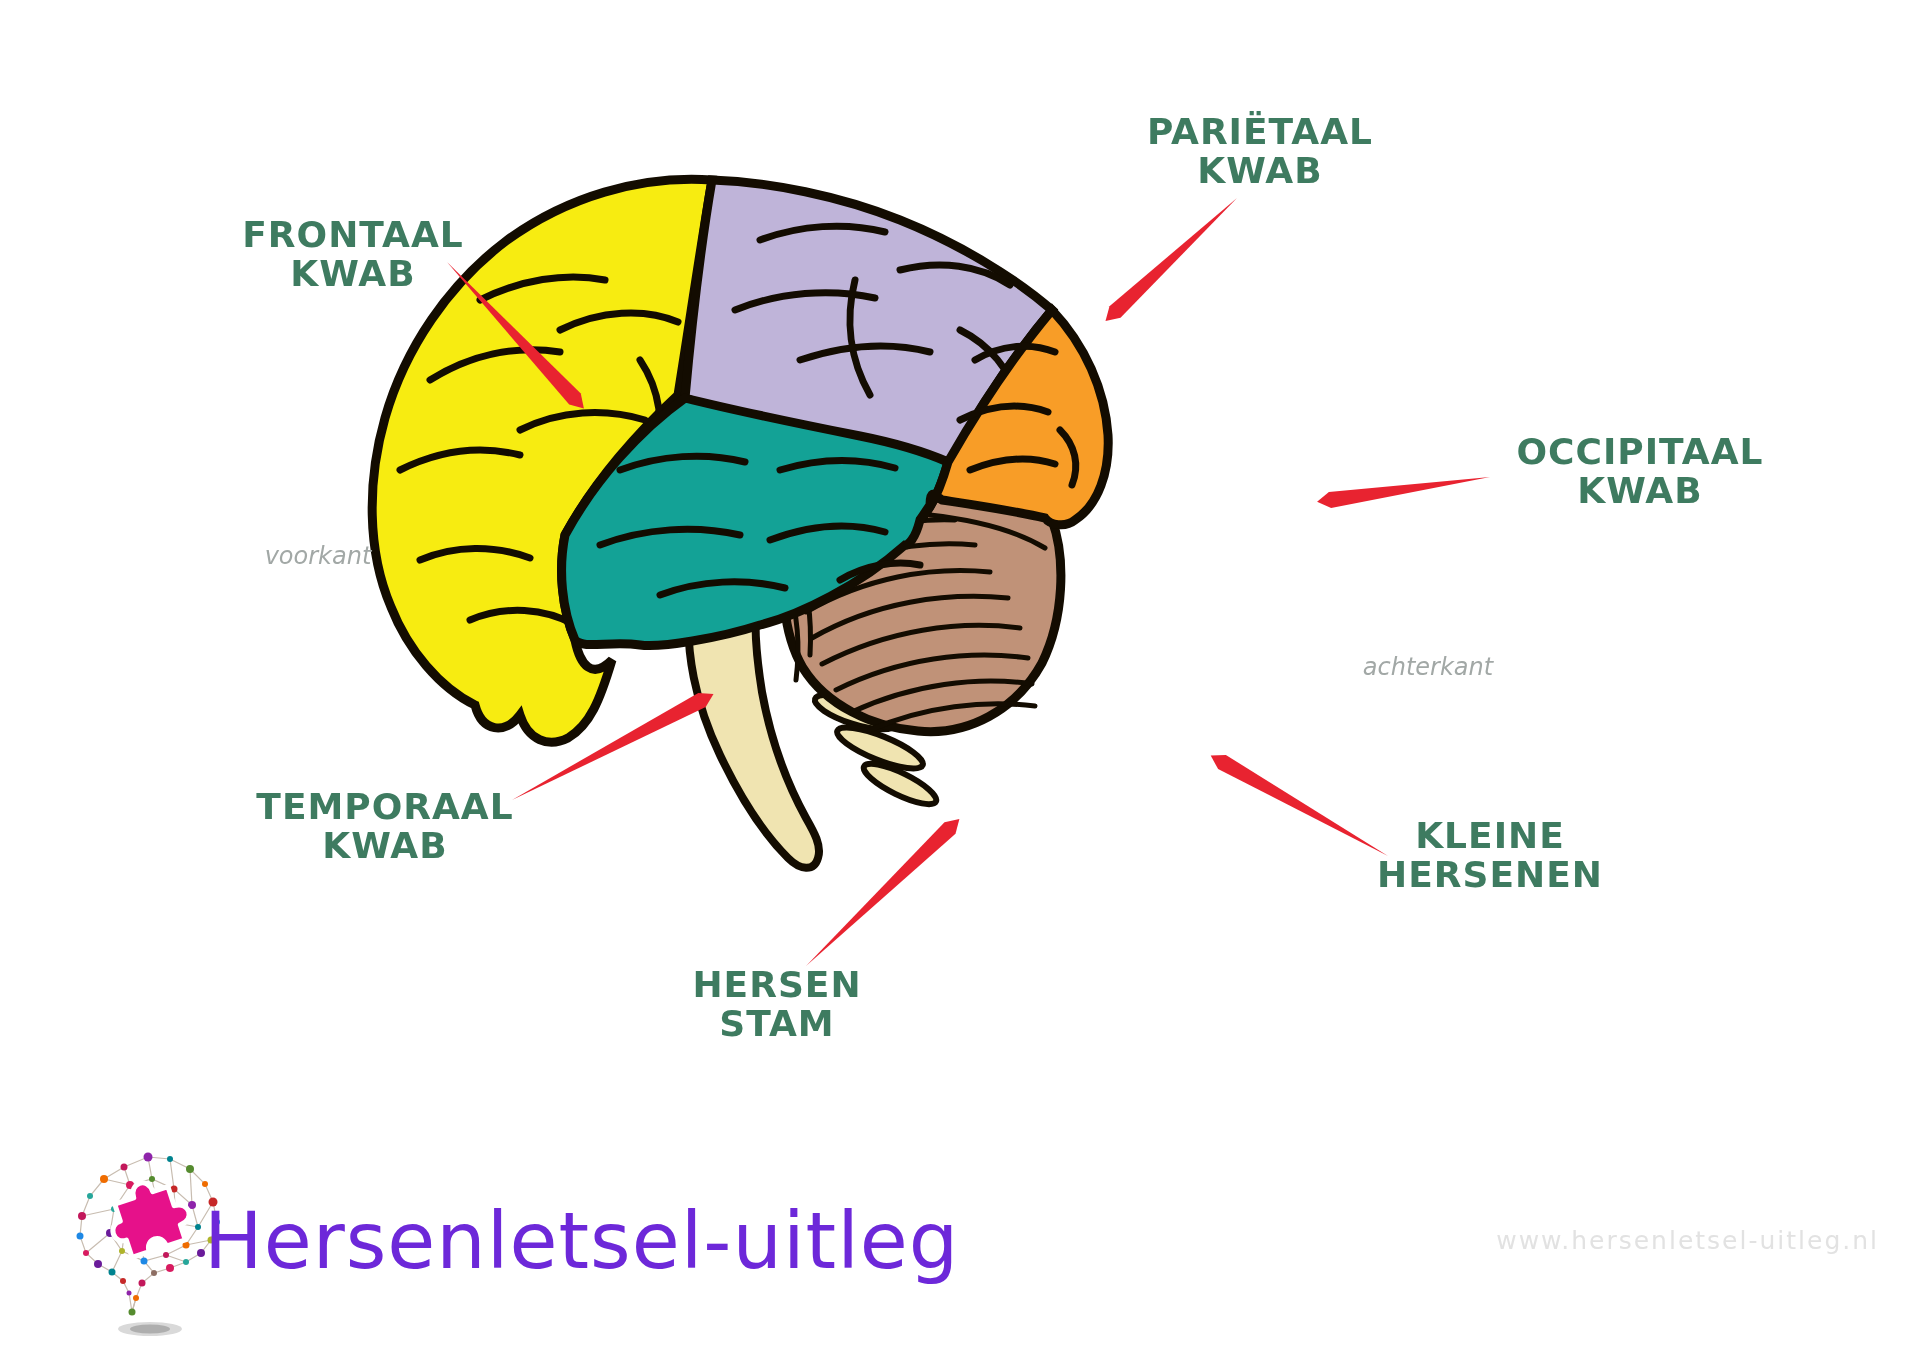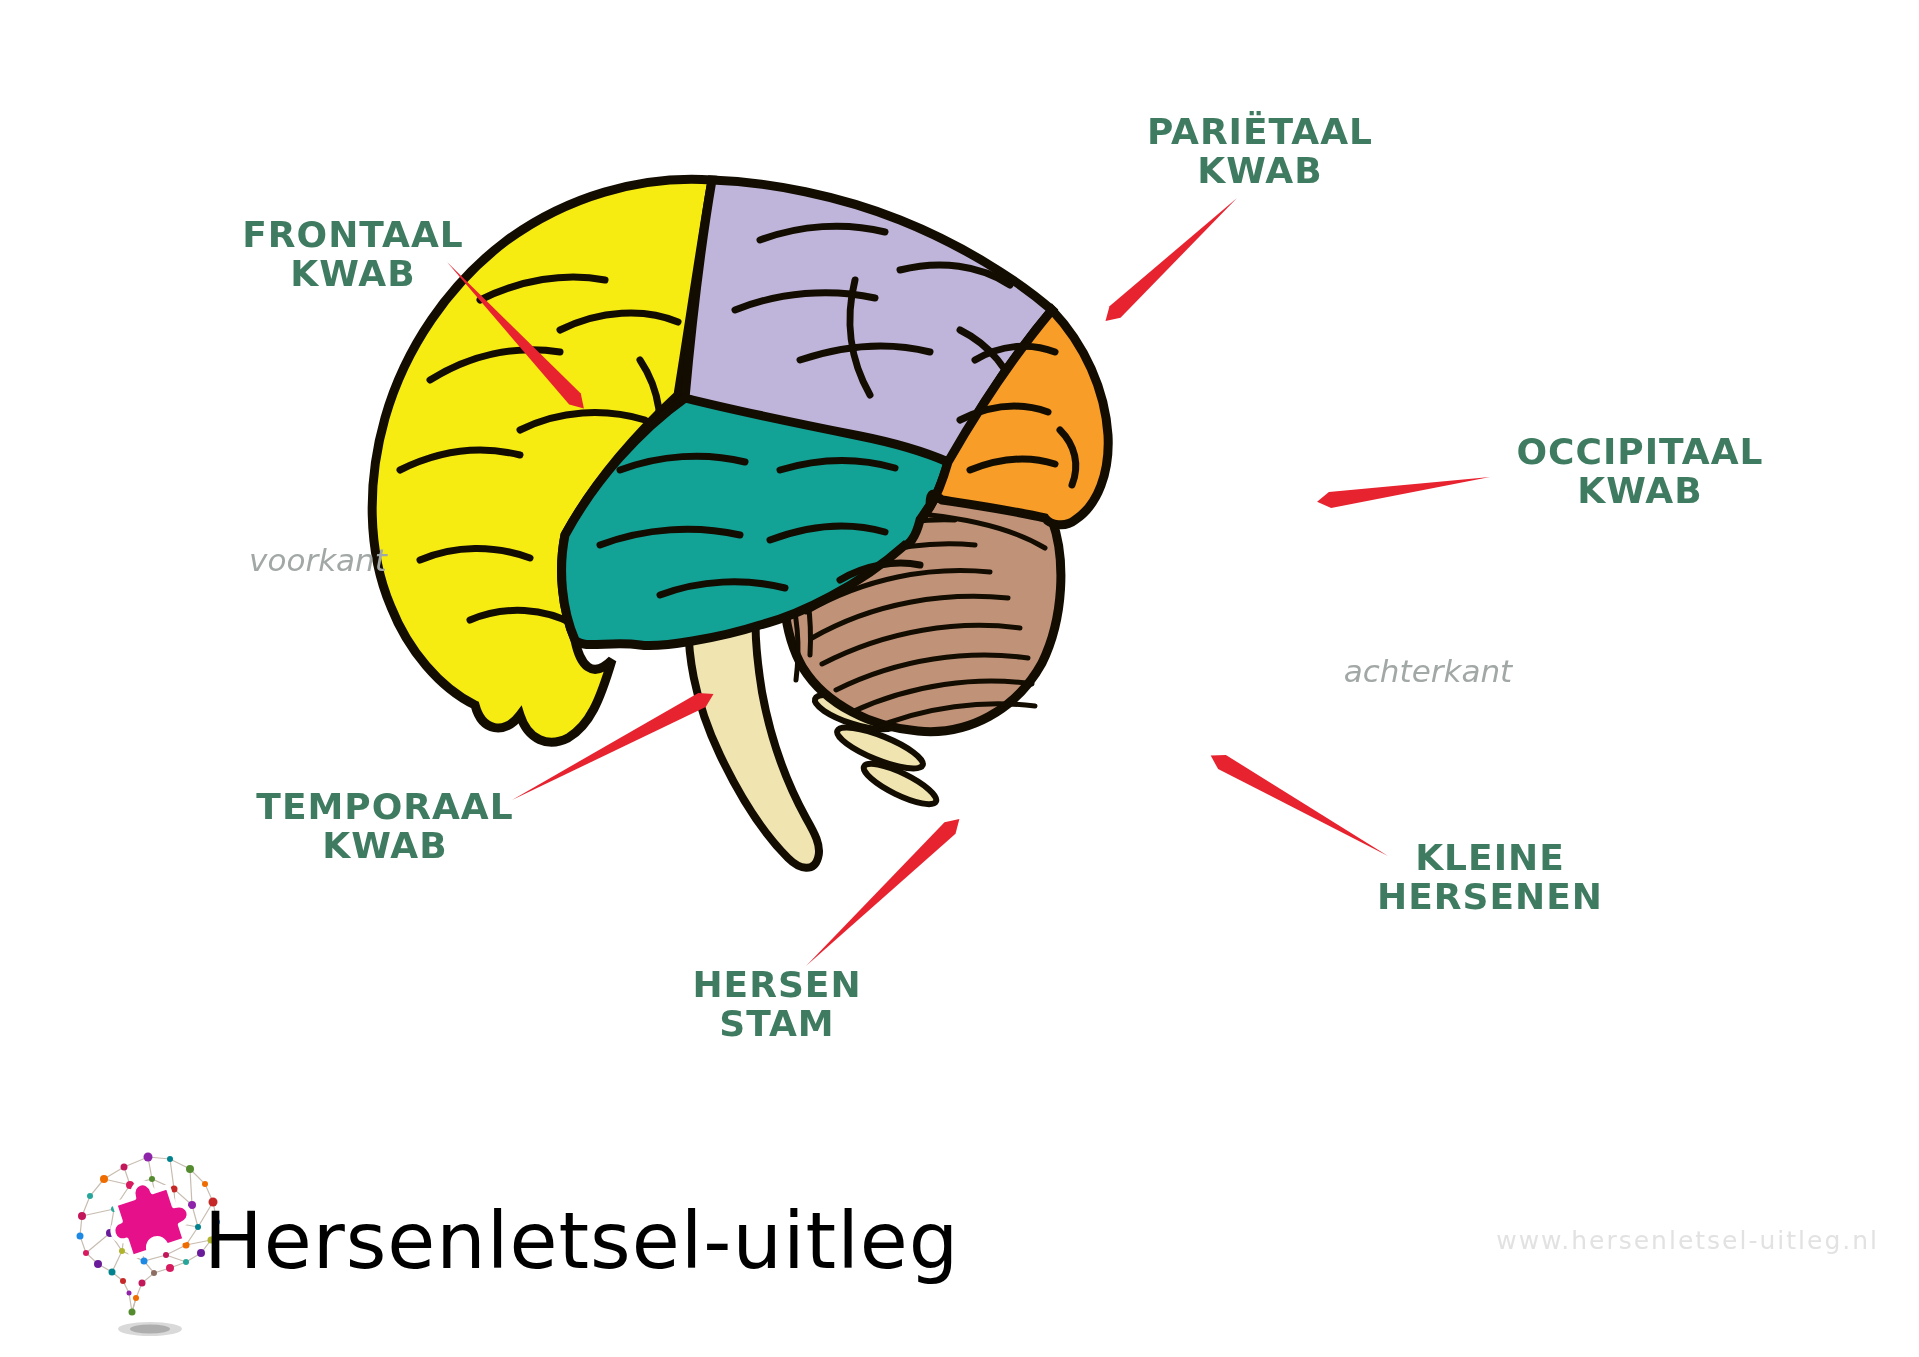--- a/index.html
+++ b/index.html
@@ -8,25 +8,25 @@
     font-family:"DejaVu Sans","Liberation Sans",sans-serif;
   }
   .brain-svg{position:absolute;left:0;top:0;width:1919px;height:1357px;}
   .label{
     position:absolute;transform:translateX(-50%);
     color:#3E7B60;font-weight:bold;font-size:36px;line-height:39px;
     letter-spacing:1px;text-align:center;white-space:nowrap;
   }
   .orient{
     position:absolute;transform:translateX(-50%);
-    color:#A2A8A6;font-style:italic;font-size:31px;white-space:nowrap;
+    color:#A2A8A6;font-style:italic;font-size:24px;white-space:nowrap;
   }
   .brand-title{
     position:absolute;left:204px;top:1196px;
-    color:#000000;font-size:78px;letter-spacing:1px;white-space:nowrap;
+    color:#6d28d9;font-size:78px;letter-spacing:1px;white-space:nowrap;
   }
   .site-url{
     position:absolute;right:40px;top:1226px;
     color:#E2E2E2;font-size:25px;letter-spacing:2px;white-space:nowrap;
   }
   .logo{position:absolute;left:55px;top:1140px;width:190px;height:200px;}
 </style>
 </head>
 <body>
 
@@ -150,21 +150,21 @@
   <div class="label" style="left:1616px;top:432px;margin-left:24px;">
     <span>OCCIPITAAL</span><br>
     <span>KWAB</span>
   </div>
 
   <div class="label" style="left:385px;top:787px;">
     <span>TEMPORAAL</span><br>
     <span>KWAB</span>
   </div>
 
-  <div class="label" style="left:1490px;top:838px;">
+  <div class="label" style="left:1490px;top:816px;">
     <span>KLEINE</span><br>
     <span>HERSENEN</span>
   </div>
 
   <div class="label" style="left:777px;top:965px;">
     <span>HERSEN</span><br>
     <span>STAM</span>
   </div>
 
   <div class="orient" style="left:318px;top:542px;">voorkant</div>

